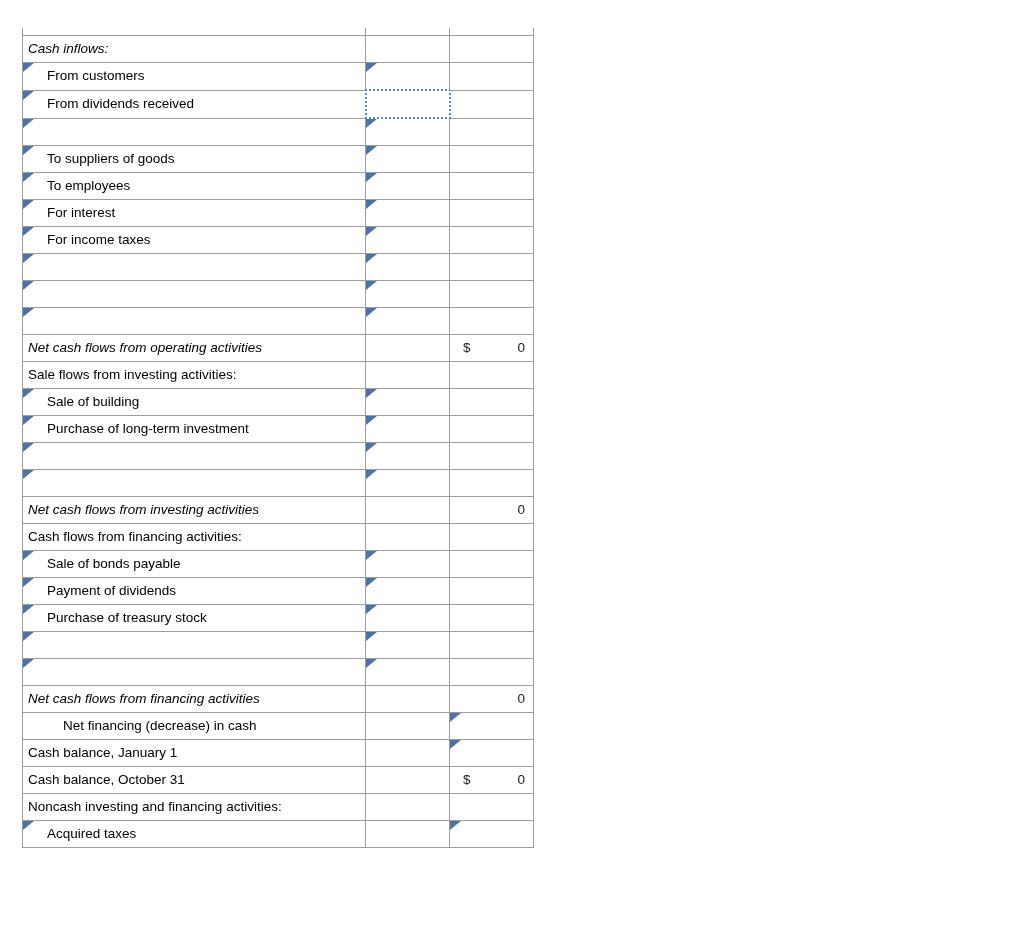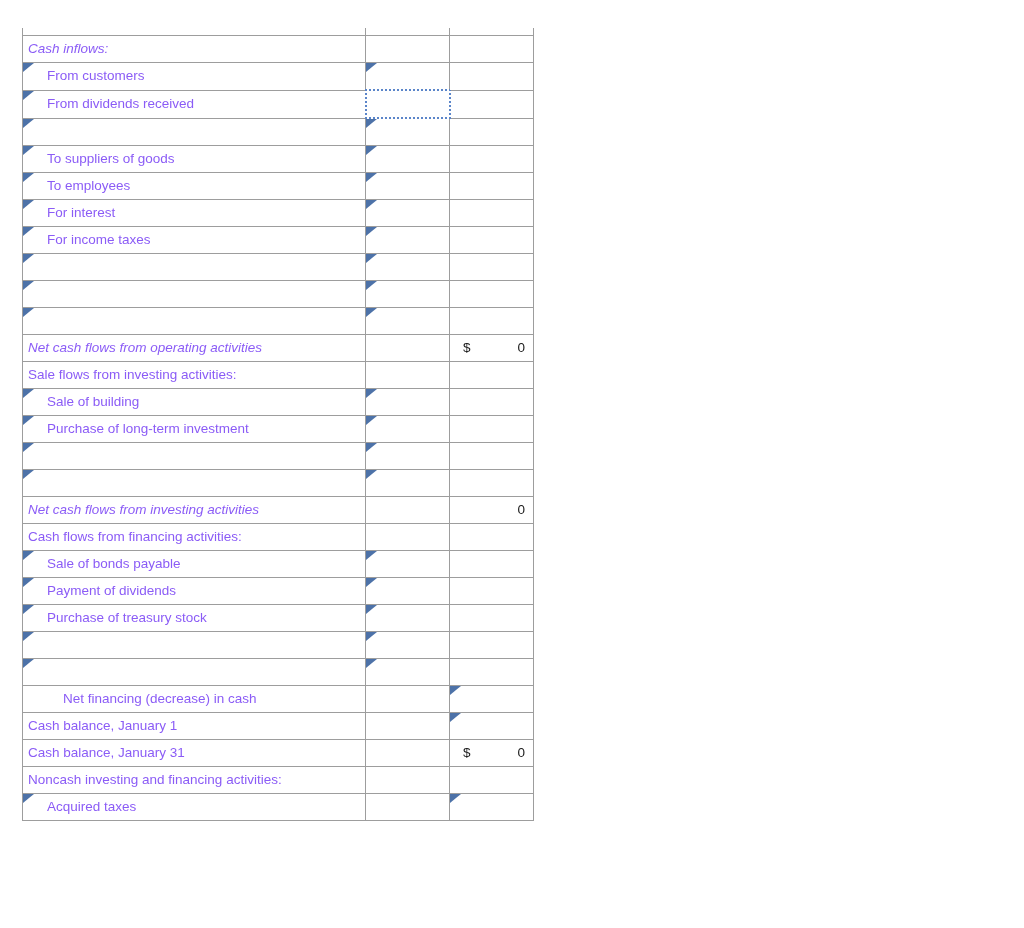--- a/index.html
+++ b/index.html
@@ -54,21 +54,21 @@
     font-size: 13.5px;
     color: #6f6f6f;
     white-space: nowrap;
     line-height: 13px;
   }
 
   
   .lbl {
     display: block;
     font-size: 13.5px;
-    color: #8b5cf6;
+    color: #000000;
     line-height: 24px;
     padding-left: 5px;
     white-space: nowrap;
   }
   .lbl.ital   { font-style: italic; }
   .lbl.ind1   { padding-left: 24px; }
   .lbl.ind2   { padding-left: 40px; }
 
   
   .money {
@@ -372,20 +372,29 @@
       <tr>
         <td class="inp">
             <span class="lbl ind1"></span>
           </td>
         <td class="inp rule-bottom">
             <span class="money"></span>
           </td>
         <td></td>
       </tr>
 
+      <tr>
+        <td>
+            <span class="lbl ital">Net cash flows from financing activities</span>
+          </td>
+        <td></td>
+        <td>
+            <span class="money">0</span>
+          </td>
+      </tr>
 
       <tr>
         <td>
             <span class="lbl ind2">Net financing (decrease) in cash</span>
           </td>
         <td></td>
         <td class="inp">
             <span class="money"></span>
           </td>
       </tr>
@@ -395,21 +404,21 @@
             <span class="lbl">Cash balance, January 1</span>
           </td>
         <td></td>
         <td class="inp rule-bottom">
             <span class="money"></span>
           </td>
       </tr>
 
       <tr>
         <td>
-            <span class="lbl">Cash balance, January 31</span>
+            <span class="lbl">Cash balance, October 31</span>
           </td>
         <td></td>
         <td class="grand">
           <span class="cur">$</span>
           <span class="money">0</span>
         </td>
       </tr>
 
       <tr>
         <td>

